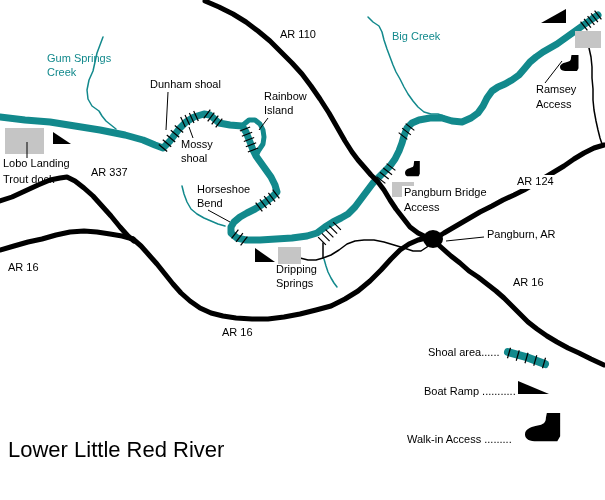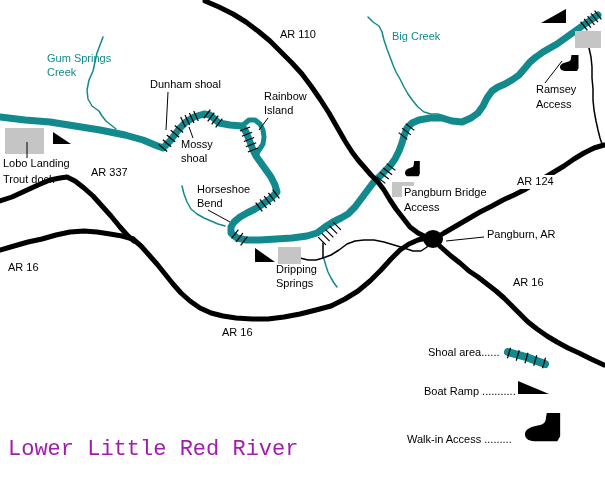--- a/index.html
+++ b/index.html
@@ -1,22 +1,22 @@
 <!DOCTYPE html>
 <html><head>
 <meta charset="utf-8">
 <style>
   html,body{margin:0;padding:0;background:#ffffff;}
   #stage{position:relative;width:605px;height:500px;background:#ffffff;overflow:hidden;}
   #map-svg{position:absolute;left:0;top:0;}
   #map-svg text{font-family:"Liberation Sans","DejaVu Sans",sans-serif;}
   #map-title{
     position:absolute;left:8px;top:437px;
-    font-family:Liberation Mono, monospace;
-    font-size:22px;color:#a21caf;white-space:nowrap;letter-spacing:0px;
+    font-family:Liberation Sans, sans-serif;
+    font-size:22px;color:#000000;white-space:nowrap;letter-spacing:0px;
   }
 </style>
 </head>
 <body>
 
 <div id="stage">
   <svg id="map-svg" width="605" height="500" viewBox="0 0 605 500">
       <polyline points="103,37 100,45 97,53 95,62 93,71 89,80 87,90 88,99 92,106 99,111 102,116 106,121 111,125 116,129" fill="none" stroke="#12898C" stroke-width="1.5" stroke-linejoin="round" stroke-linecap="round"></polyline>
       <polyline points="368,17 373,22 379,26 382,32 384,40 387,49 390,57 393,65 396,72 400,79 404,87 408,94 413,101 418,107 424,112 431,114 438,114 444,116" fill="none" stroke="#12898C" stroke-width="1.5" stroke-linejoin="round" stroke-linecap="round"></polyline>
       <polyline points="182,186 184,194 187,202 191,209 197,214 204,218 211,221 218,224 225,226" fill="none" stroke="#12898C" stroke-width="1.5" stroke-linejoin="round" stroke-linecap="round"></polyline>

